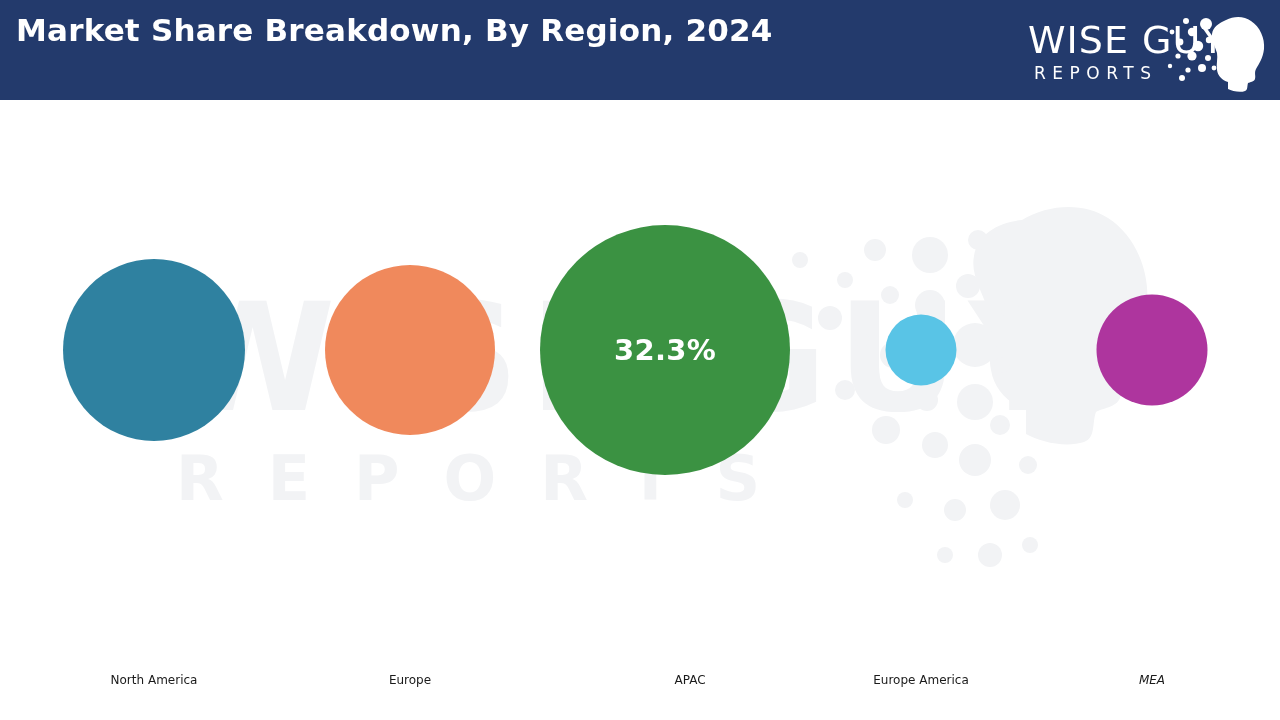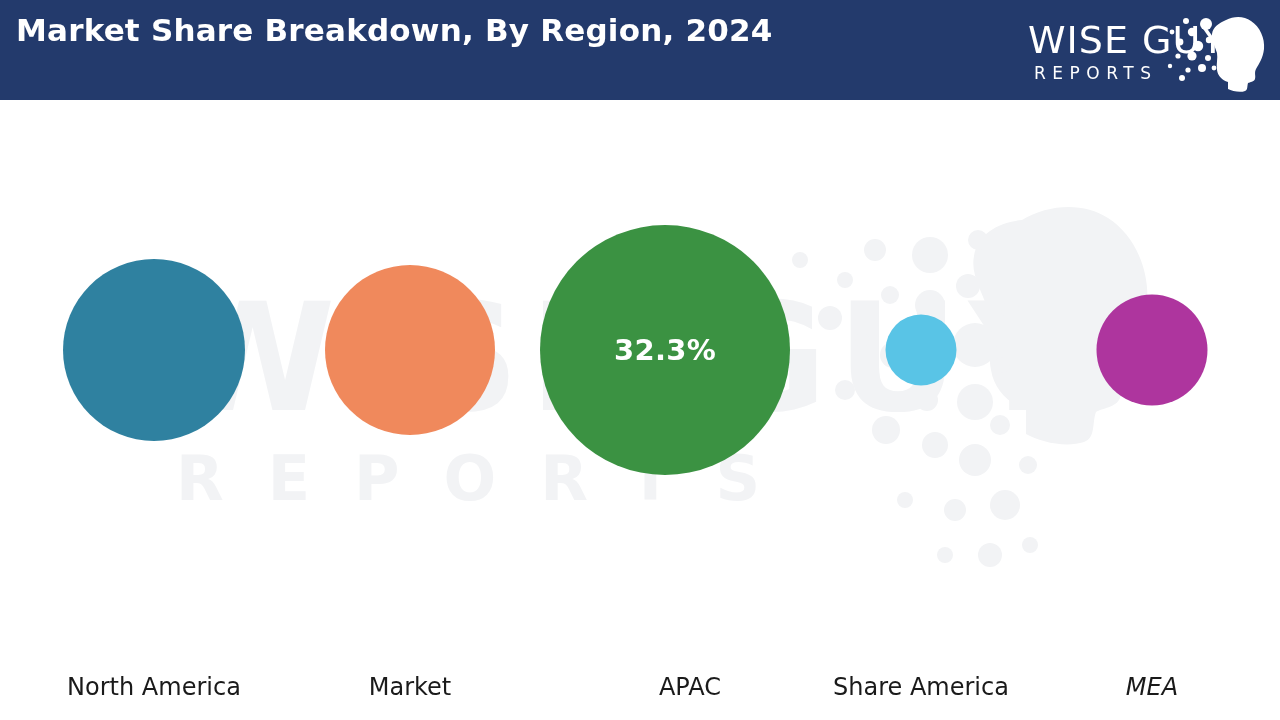--- a/index.html
+++ b/index.html
@@ -99,21 +99,21 @@
     font-weight: bold;
     letter-spacing: 0.3px;
     white-space: nowrap;
   }
 
   
   .cat-label {
     position: absolute;
     transform: translateX(-50%);
     color: #1a1a1a;
-    font-size: 24px;
+    font-size: 12px;
     white-space: nowrap;
     text-align: center;
   }
 </style>
 </head>
 <body>
 
 <div id="page">
 
   <div id="header">
@@ -220,20 +220,20 @@
       </div>
 
       <div class="bubble" style="left:1152px; top:250px; width:111px; height:111px; background:#ae359e;">
         
       </div>
 
     </div>
 
     <div id="labels">
       <div class="cat-label" style="left:154px; top:573px;">North America</div>
-      <div class="cat-label" style="left:410px; top:573px;">Market</div>
+      <div class="cat-label" style="left:410px; top:573px;">Europe</div>
       <div class="cat-label" style="left:690px; top:573px;">APAC</div>
-      <div class="cat-label" style="left:921px; top:573px;">Share America</div>
+      <div class="cat-label" style="left:921px; top:573px;">Europe America</div>
       <div class="cat-label" style="left:1152px; top:573px;font-style:italic;">MEA</div>
     </div>
 
   </div>
 </div>
 
 </body></html>

